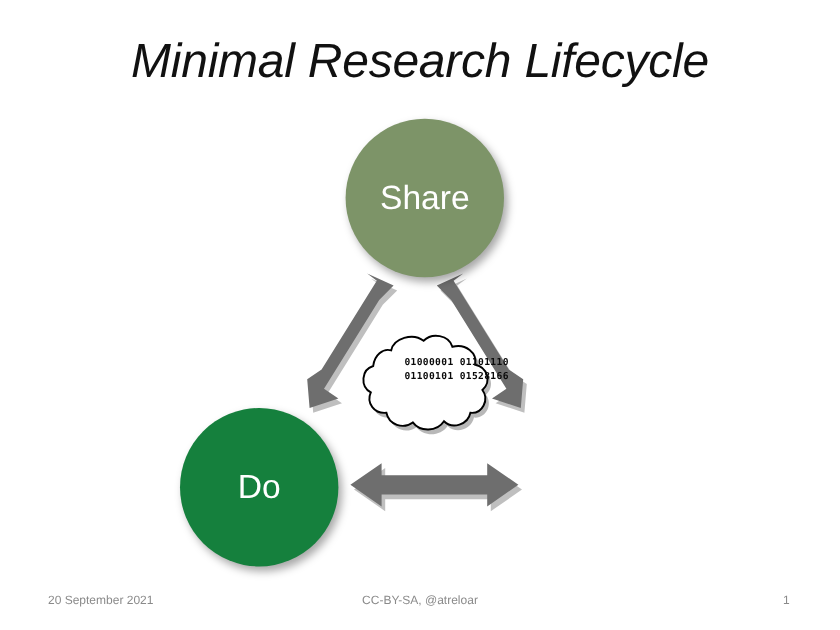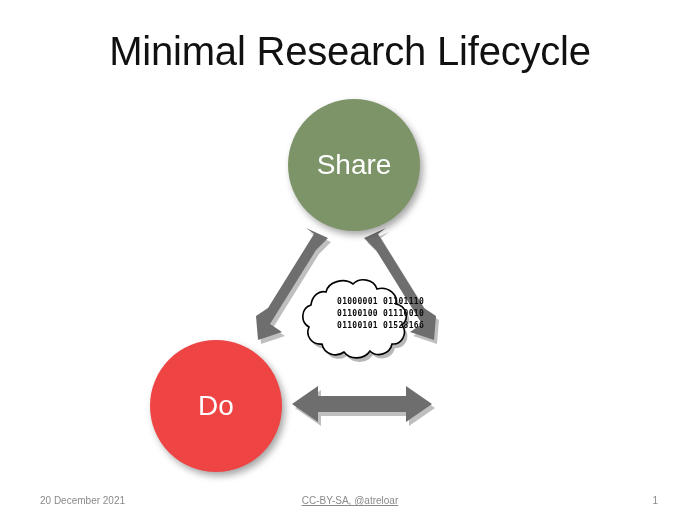--- a/index.html
+++ b/index.html
@@ -24,20 +24,21 @@
     left: 0;
     top: 27px;
     width: 700px;
     text-align: center;
     font-size: 40px;
     font-weight: 400;
     color: #111111;
     letter-spacing: -0.2px;
     line-height: 48px;
     white-space: nowrap;
+    font-style: italic;
   }
   
   #diagram {
     position: absolute;
     left: 0;
     top: 0;
     width: 576px;
     height: 525px;
   }
   .node-circle {
@@ -144,21 +145,20 @@
     position: absolute;
     left: 40px;
     top: 0;
   }
   #footer-credit {
     position: absolute;
     left: 0;
     top: 0;
     width: 700px;
     text-align: center;
-    text-decoration: underline;
   }
   #footer-pagenum {
     position: absolute;
     right: 42px;
     top: 0;
   }
 </style>
 </head>
 <body>
 
@@ -186,46 +186,45 @@
       <g transform="translate(3,4)">
         <polygon points="0,22 26,4 26,14 114,14 114,4 140,22 114,40 114,30 26,30 26,40" fill="rgba(0,0,0,0.25)"></polygon>
       </g>
       <polygon points="0,22 26,4 26,14 114,14 114,4 140,22 114,40 114,30 26,30 26,40" fill="#6e6e6e"></polygon>
     </svg>
 
     <div id="node-share" class="node-circle" style="background:#7d9468;">
       <span class="node-label">Share</span>
     </div>
 
-    <div id="node-do" class="node-circle" style="background:#ef4444;">
+    <div id="node-do" class="node-circle" style="background:#15803d;">
       <span class="node-label">Do</span>
     </div>
 
 
     <div id="cloud-group">
       <svg id="cloud-svg" viewBox="0 0 132 92">
         <g transform="translate(3,4)">
           <path d="M34,14 C36,4 52,-1 61,6 C68,-1 82,1 85,11 C96,8 106,16 104,26
                    C114,28 118,40 110,47 C116,55 110,67 100,66 C98,76 85,80 78,73
                    C72,82 58,82 52,74 C44,80 32,76 30,66 C20,67 13,58 17,49
                    C8,44 9,30 19,27 C20,18 27,12 34,14 Z" fill="rgba(0,0,0,0.28)"></path>
         </g>
         <path d="M34,14 C36,4 52,-1 61,6 C68,-1 82,1 85,11 C96,8 106,16 104,26
                  C114,28 118,40 110,47 C116,55 110,67 100,66 C98,76 85,80 78,73
                  C72,82 58,82 52,74 C44,80 32,76 30,66 C20,67 13,58 17,49
                  C8,44 9,30 19,27 C20,18 27,12 34,14 Z" fill="#ffffff" stroke="#000000" stroke-width="1.6"></path>
       </svg>
       <div id="cloud-text">
         <span class="cloud-line">01000001 01101110</span>
-        <span class="cloud-line">01100100 01110010</span>
         <span class="cloud-line">01100101 01528166</span>
       </div>
     </div>
 
   </div>
 
   <div id="footer">
-    <span id="footer-date">20 December 2021</span>
+    <span id="footer-date">20 September 2021</span>
     <span id="footer-credit">CC-BY-SA, @atreloar</span>
     <span id="footer-pagenum">1</span>
   </div>
 
 </div>
 
 </body></html>

